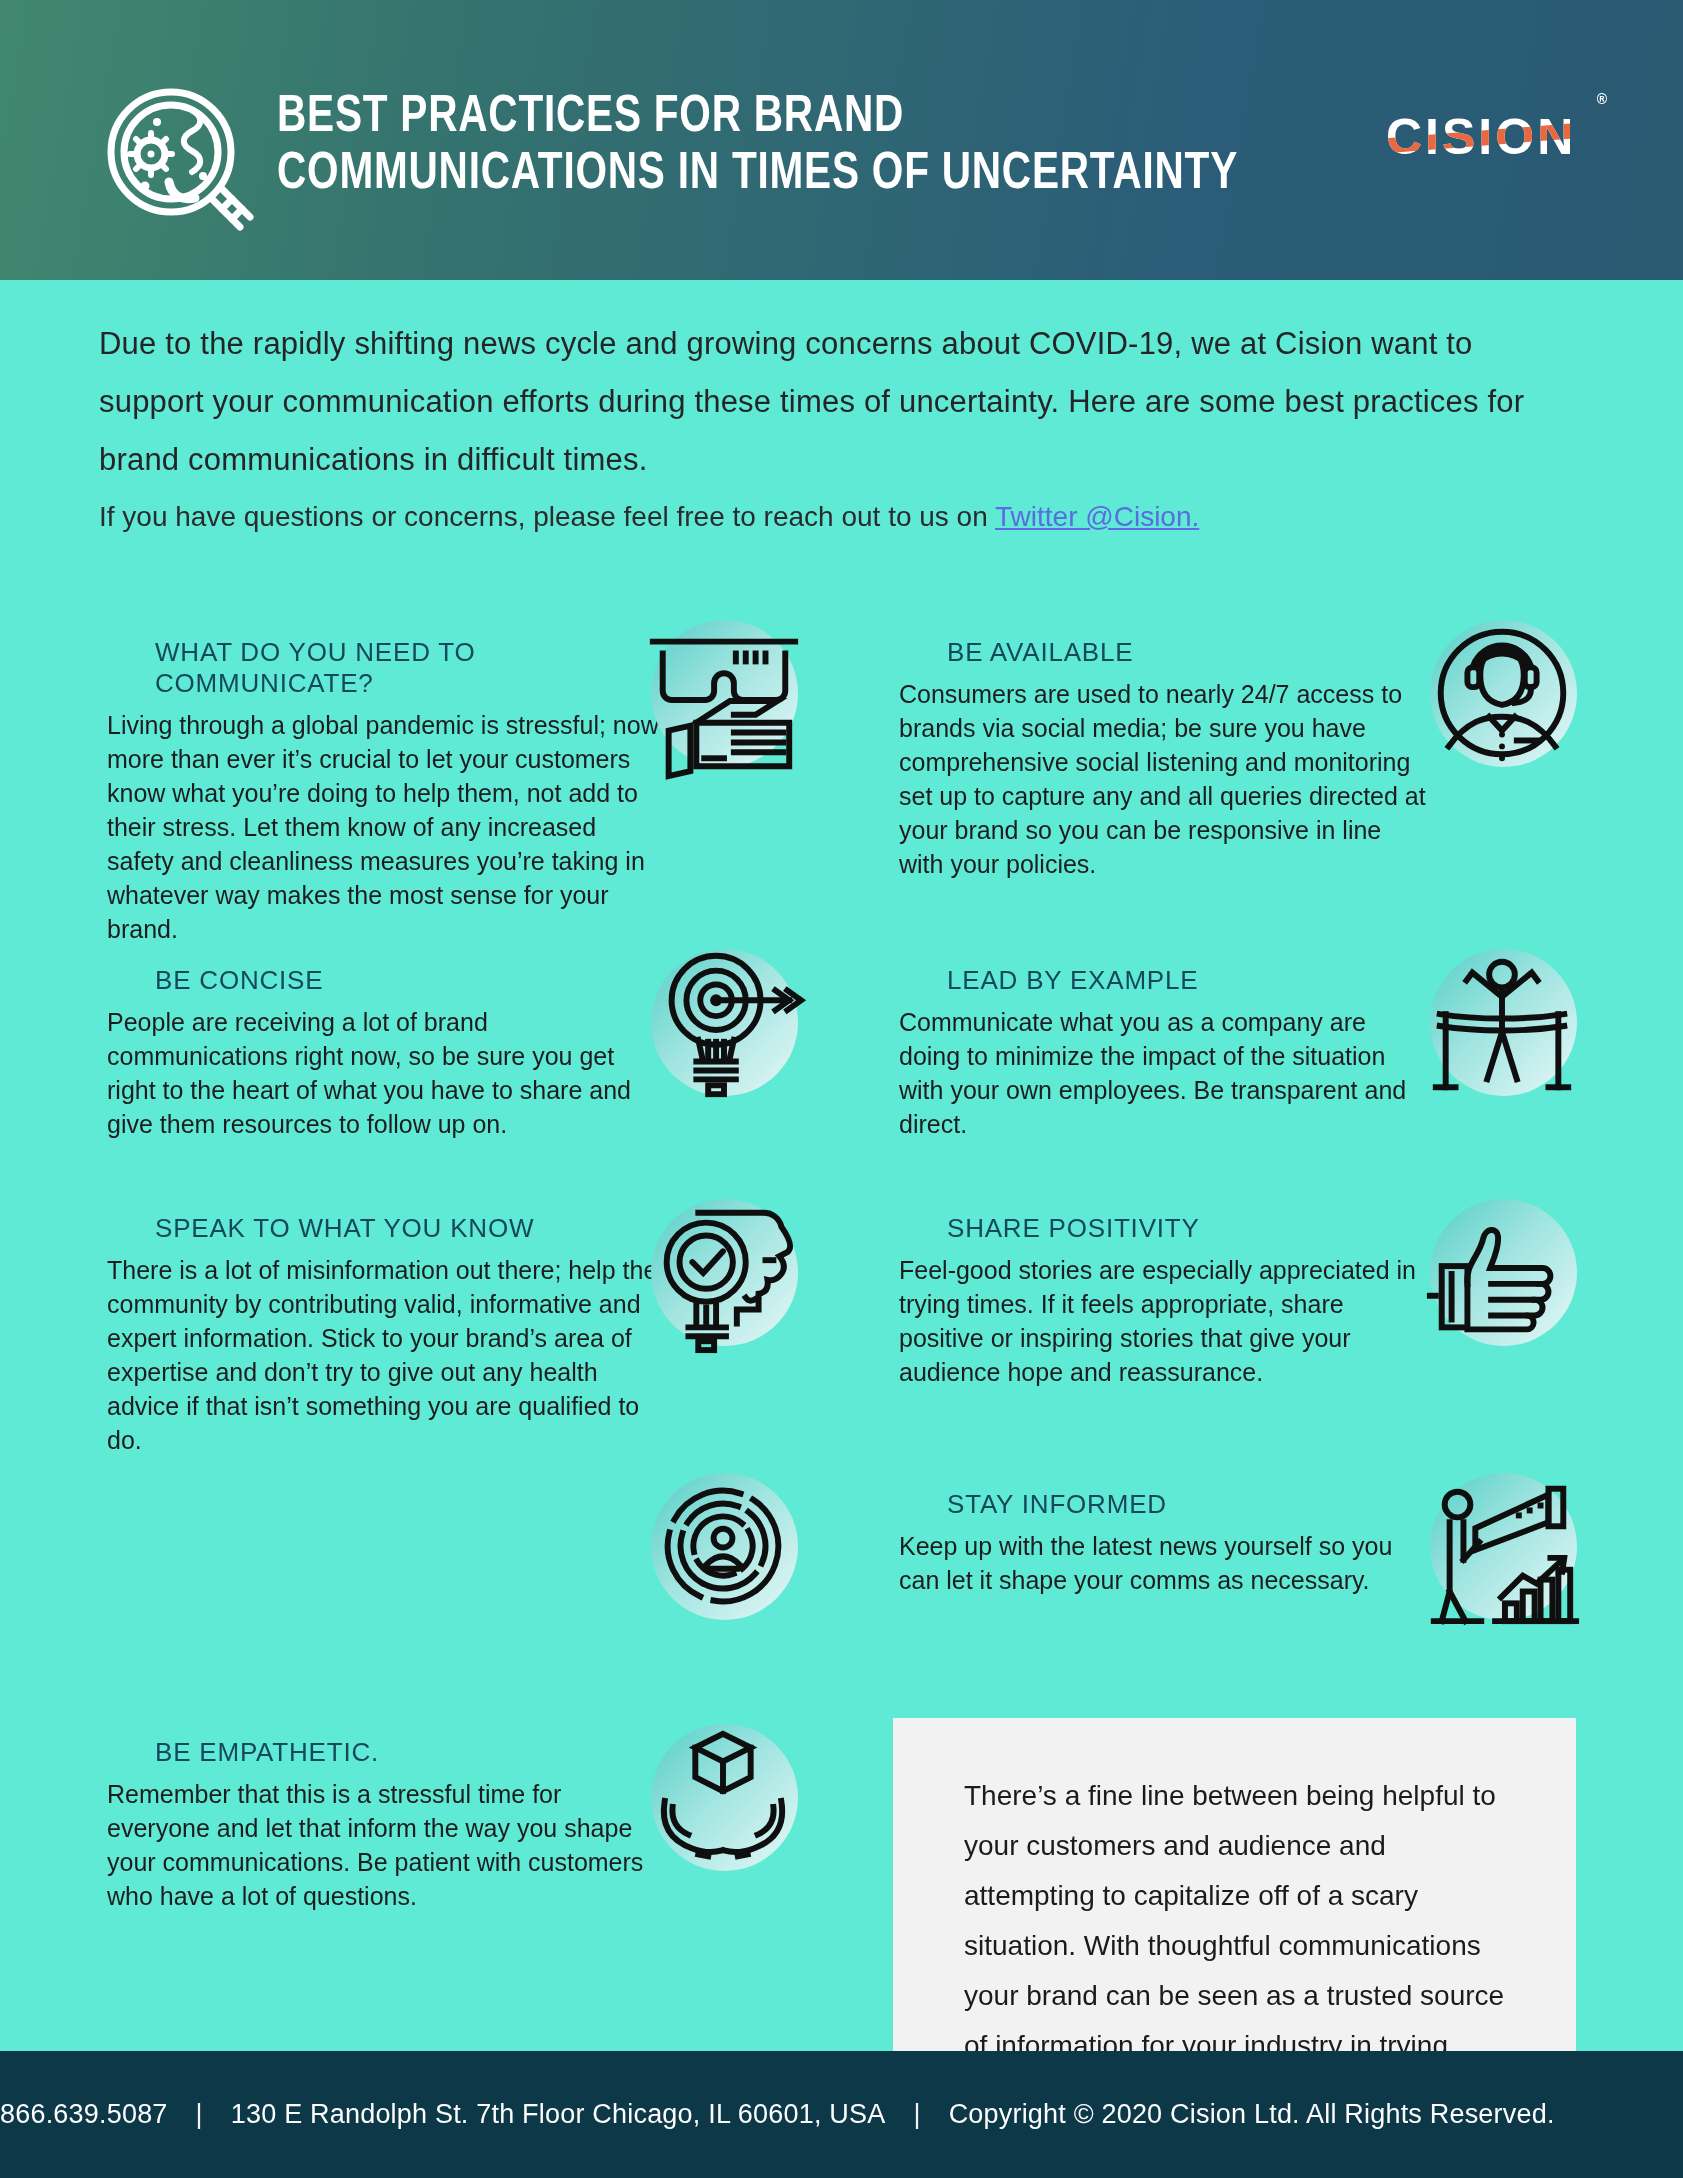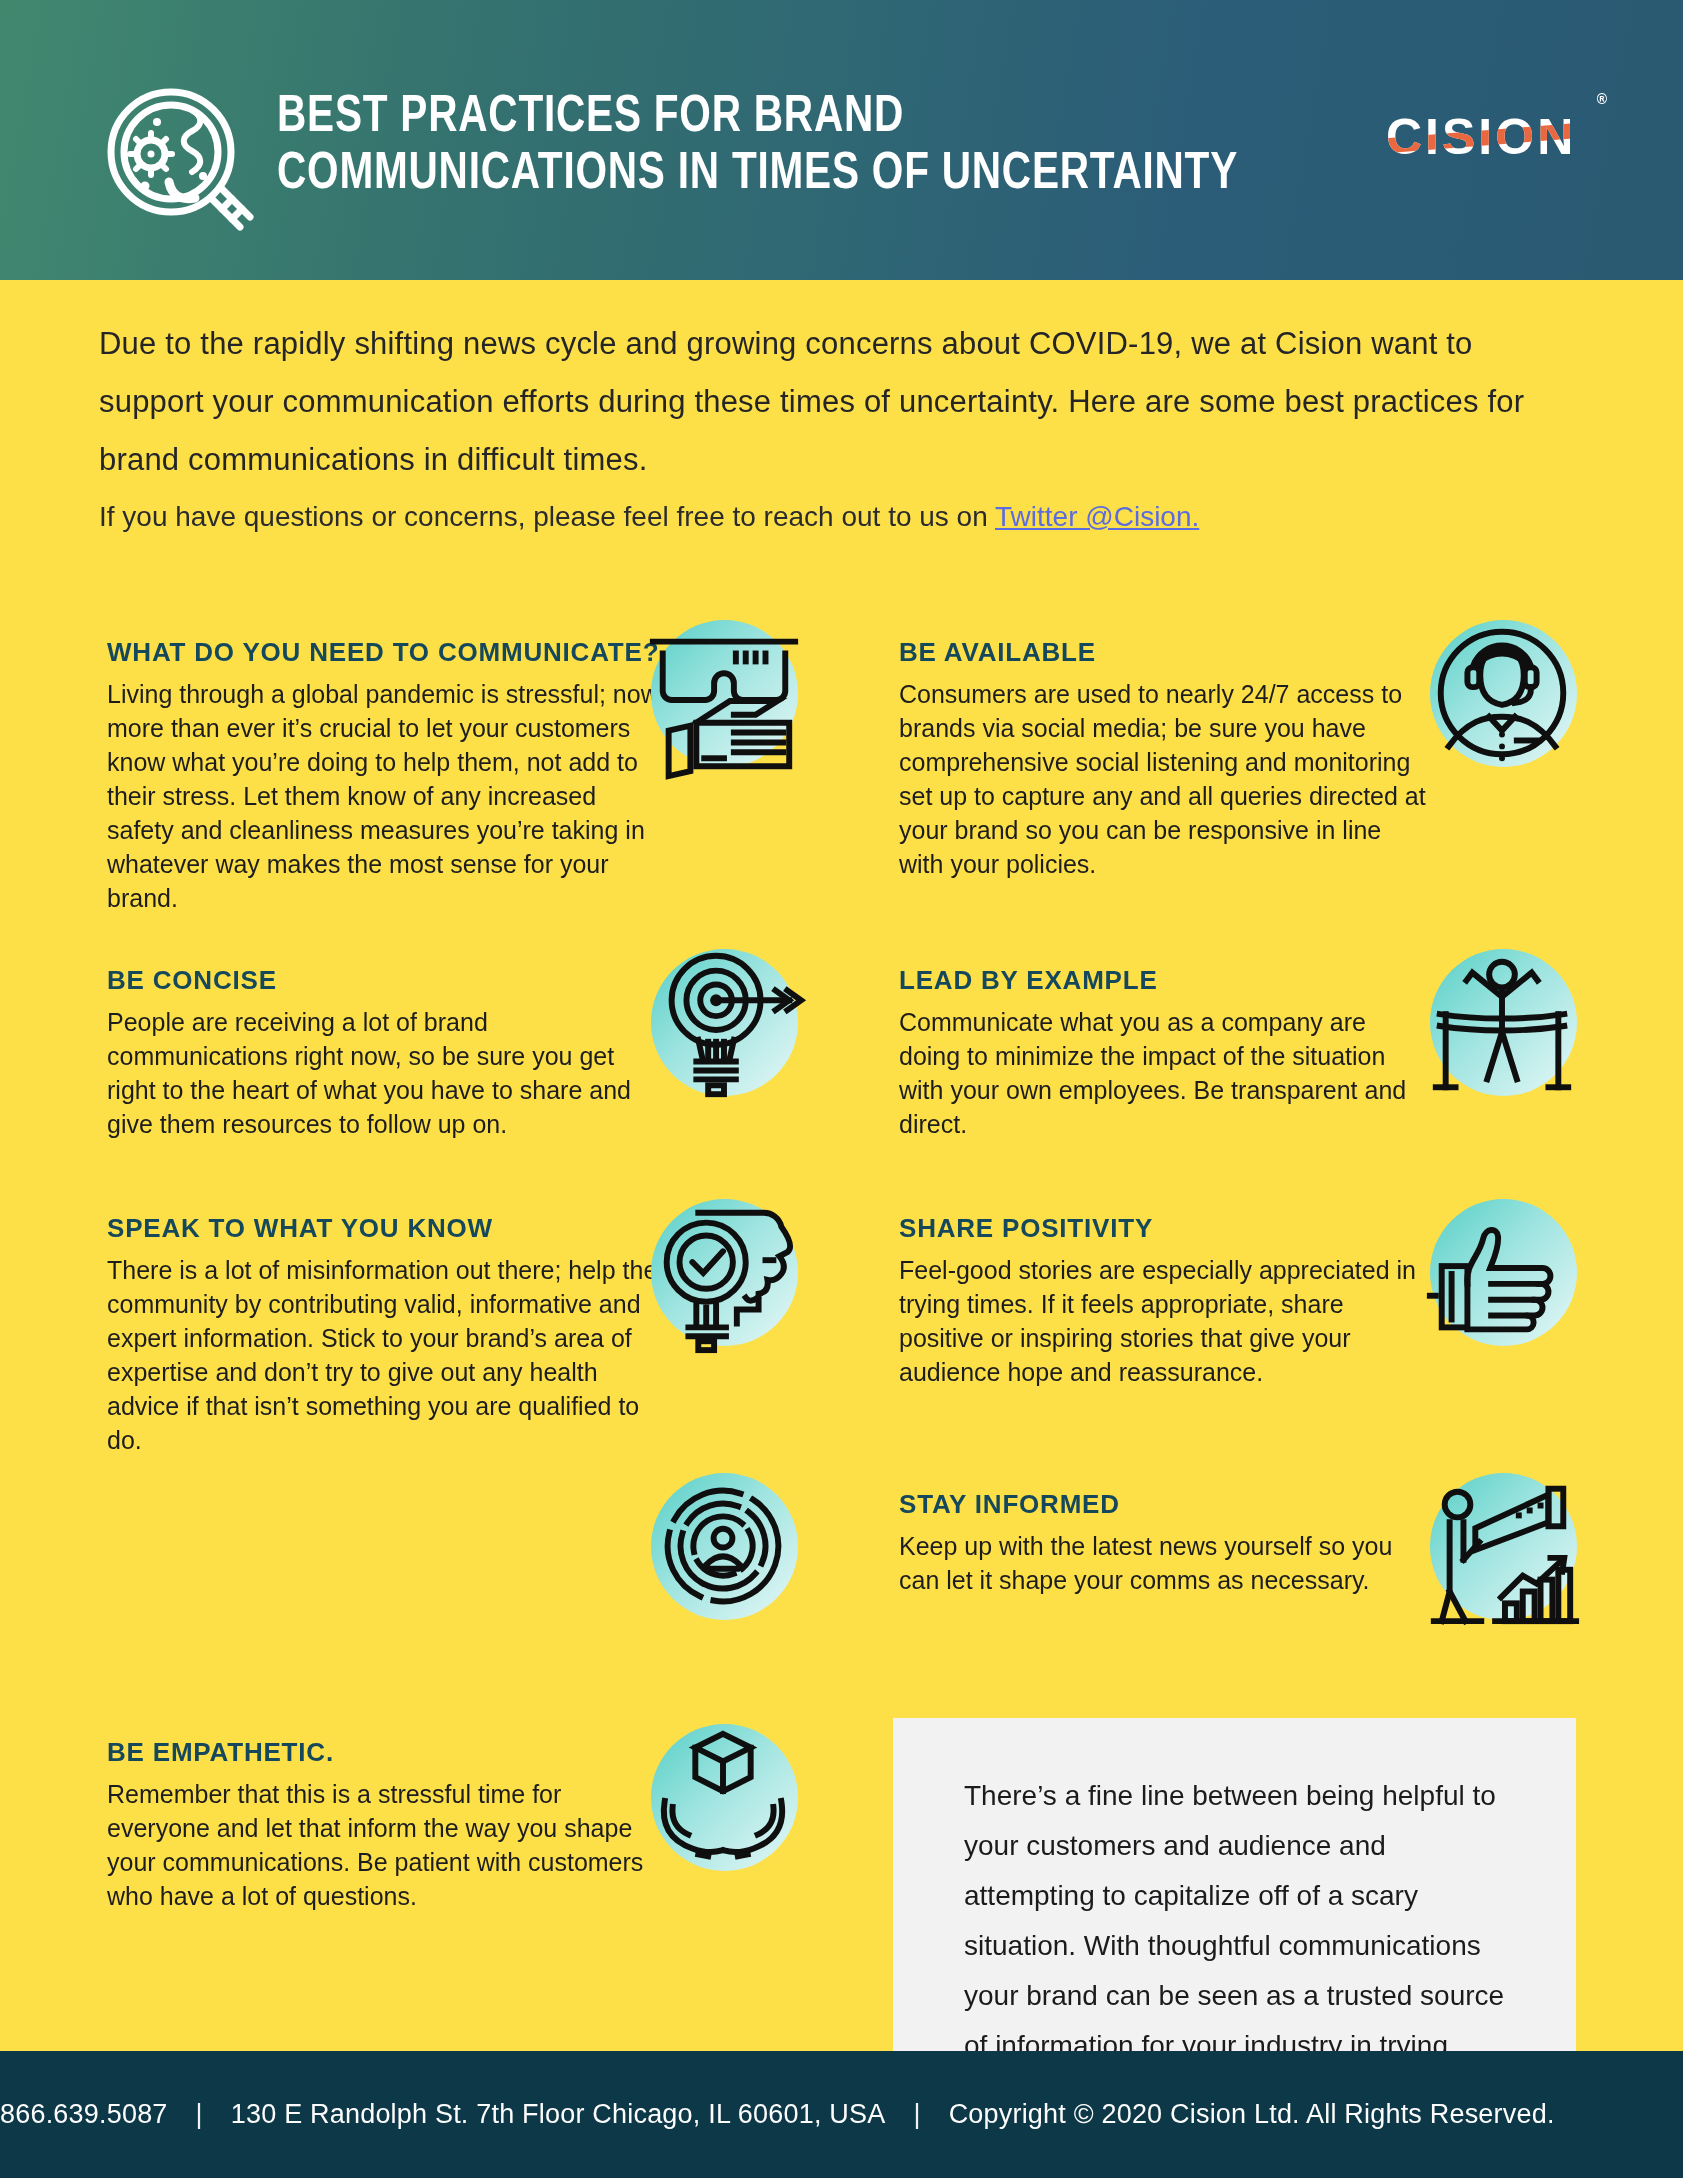--- a/index.html
+++ b/index.html
@@ -1,19 +1,19 @@
 <!DOCTYPE html>
 <html><head>
 <meta charset="utf-8">
 <style>
   * { margin:0; padding:0; box-sizing:border-box; }
   html,body { background:#ffffff; }
   .page {
     position:relative; width:1683px; height:2178px; overflow:hidden;
-    background:#fde047; font-family:"Liberation Sans", sans-serif; color:#1d1d1f;
+    background:#5eead4; font-family:"Liberation Sans", sans-serif; color:#1d1d1f;
   }
 
   
   .hd {
     position:absolute; left:0; top:0; width:1683px; height:280px;
     background:linear-gradient(100deg,#41886f 0%, #34726f 28%, #2b5d78 70%, #2a5a72 100%);
   }
   .hd-icon { position:absolute; left:99px; top:77px; width:160px; height:166px; }
   .hd-titles { position:absolute; left:277px; top:85px; }
   .hd-line {
@@ -29,21 +29,21 @@
   .logo sup { font-size:14px; color:#ffffff; vertical-align:top; }
 
   
   .intro { position:absolute; left:99px; top:315px; width:1465px; }
   .intro p { font-size:31px; line-height:58px; color:#252528; letter-spacing:0.2px; }
   .questions { margin-top:12px; font-size:28px; color:#2b2b2e; }
   .questions a { color:#5b6be0; text-decoration:underline; }
 
   
   .sec { position:absolute; }
-  .sec h2 { font-size:26px; font-weight:bold; color:#16485c; letter-spacing:0.8px; margin-bottom:9px; }
+  .sec h2 { font-size:26px; font-weight:normal; color:#16485c; letter-spacing:0.8px; margin-bottom:9px;margin-left:48px; }
   .sec p  { font-size:25px; line-height:34px; color:#1d1d1f; }
   .sec.l { left:107px; width:554px; }
   .sec.r { left:899px; width:530px; }
 
   .icn { position:absolute; width:168px; height:168px; }
   .icn .grad {
     position:absolute; left:12px; top:8px; width:147px; height:147px; border-radius:50%;
     background:linear-gradient(135deg,#55cfc6 0%, #9fe4e0 45%, #e7f8f7 100%);
   }
   .icn svg { position:absolute; left:0; top:0; }

